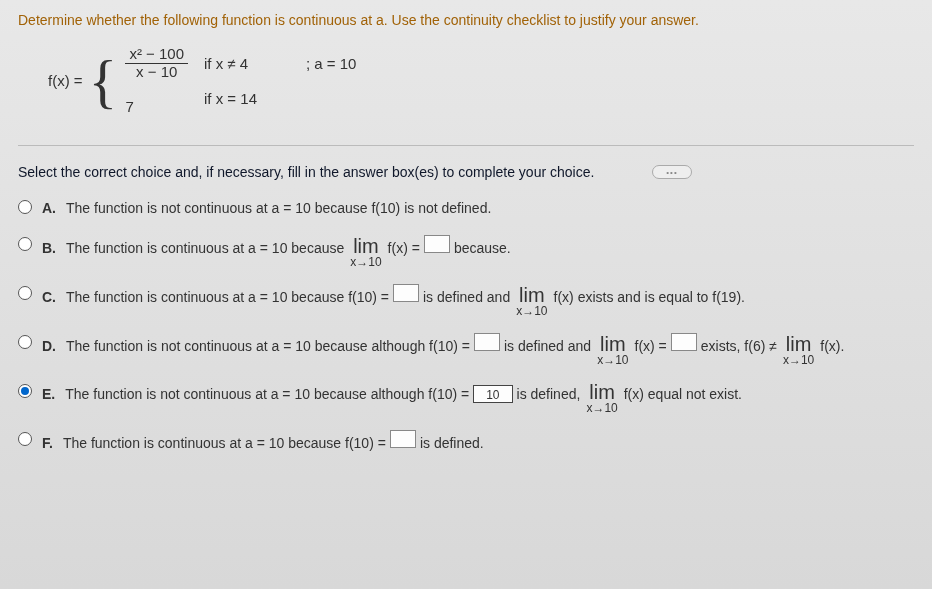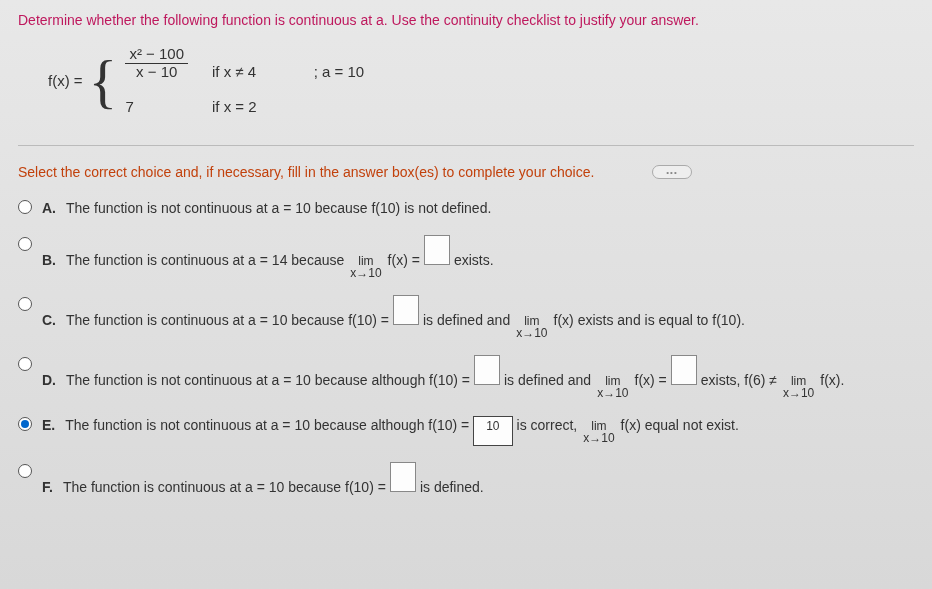--- a/index.html
+++ b/index.html
@@ -6,36 +6,36 @@
     body {
       font-family: Arial, Helvetica, sans-serif;
       font-size: 14px;
       color: #333;
       background: linear-gradient(to bottom, #e8e8e8 0%, #d8d8d8 100%);
       width: 932px;
       height: 589px;
       padding: 12px 18px;
       position: relative;
     }
-    .question-text { margin-bottom: 18px; color: #be185d; }
+    .question-text { margin-bottom: 18px; color: #a16207; }
     .function-def {
       display: flex;
       align-items: center;
       margin: 10px 0 30px 30px;
       font-size: 15px;
     }
     .fx-label { margin-right: 6px; }
     .brace {
       font-size: 60px;
       font-weight: 100;
       line-height: 60px;
       margin-right: 8px;
       font-family: serif;
     }
-    .piecewise { display: flex; align-items: flex-end; gap: 24px; }
+    .piecewise { display: flex; align-items: center; gap: 16px; }
     .pw-col { display: flex; flex-direction: column; gap: 18px; }
     .frac {
       display: inline-flex;
       flex-direction: column;
       align-items: center;
       vertical-align: middle;
       line-height: 1.1;
     }
     .frac .num { border-bottom: 1px solid #333; padding: 0 4px; }
     .frac .den { padding: 0 4px; }
@@ -55,21 +55,21 @@
       justify-content: center;
       font-size: 8px;
       color: #888;
       letter-spacing: 1px;
     }
     .hr {
       border: none;
       border-top: 1px solid #bbb;
       margin: 10px 0 18px 0;
     }
-    .instr { margin-bottom: 18px; color: #c2410c; }
+    .instr { margin-bottom: 18px; color: #0f172a; }
     .choices { display: flex; flex-direction: column; gap: 16px; }
     .choice {
       display: flex;
       align-items: flex-start;
       gap: 10px;
     }
     .radio {
       width: 14px;
       height: 14px;
       border: 1.5px solid #555;
@@ -97,26 +97,26 @@
     }
     .choice-letter { font-weight: bold; margin-right: 6px; }
     .lim {
       display: inline-flex;
       flex-direction: column;
       align-items: center;
       vertical-align: middle;
       line-height: 1;
       margin: 0 2px;
     }
-    .lim .top { font-size: 12px; }
+    .lim .top { font-size: 20px; }
     .lim .bot { font-size: 12px; }
     .answer-box {
       display: inline-block;
       min-width: 24px;
-      height: 30px;
+      height: 18px;
       border: 1px solid #888;
       background: #fdfdfd;
       vertical-align: middle;
       text-align: center;
       font-size: 12px;
       line-height: 18px;
       padding: 0 12px;
     }
     .answer-box.filled {
       border: 1.5px solid #444;
@@ -133,21 +133,21 @@
   <div class="piecewise">
     <div class="pw-col">
       <span class="frac">
         <span class="num">x² − 100</span>
         <span class="den">x − 10</span>
       </span>
       <span>7</span>
     </div>
     <div class="pw-col">
       <span class="pw-cond">if x ≠ 4</span>
-      <span class="pw-cond">if x = 2</span>
+      <span class="pw-cond">if x = 14</span>
     </div>
     <div class="pw-col">
       <span class="a-val">; a = 10</span>
       <span>&nbsp;</span>
     </div>
   </div>
 </div>
 
 <div class="divider-icon">•••</div>
 
@@ -162,43 +162,43 @@
     <div class="choice-body">
       <span class="choice-letter">A.</span>
       <span>The function is not continuous at a = 10 because f(10) is not defined.</span>
     </div>
   </div>
 
   <div class="choice">
     <div class="radio"></div>
     <div class="choice-body">
       <span class="choice-letter">B.</span>
-      <span>The function is continuous at a = 14 because</span>
+      <span>The function is continuous at a = 10 because</span>
       <span class="lim">
         <span class="top">lim</span>
         <span class="bot">x→10</span>
       </span>
       <span>f(x) =</span>
       <span class="answer-box"></span>
-      <span>exists.</span>
+      <span>because.</span>
     </div>
   </div>
 
   <div class="choice">
     <div class="radio"></div>
     <div class="choice-body">
       <span class="choice-letter">C.</span>
       <span>The function is continuous at a = 10 because f(10) =</span>
       <span class="answer-box"></span>
       <span>is defined and</span>
       <span class="lim">
         <span class="top">lim</span>
         <span class="bot">x→10</span>
       </span>
-      <span>f(x) exists and is equal to f(10).</span>
+      <span>f(x) exists and is equal to f(19).</span>
     </div>
   </div>
 
   <div class="choice">
     <div class="radio"></div>
     <div class="choice-body">
       <span class="choice-letter">D.</span>
       <span>The function is not continuous at a = 10 because although f(10) =</span>
       <span class="answer-box"></span>
       <span>is defined and</span>
@@ -216,21 +216,21 @@
       <span>f(x).</span>
     </div>
   </div>
 
   <div class="choice">
     <div class="radio selected"></div>
     <div class="choice-body">
       <span class="choice-letter">E.</span>
       <span>The function is not continuous at a = 10 because although f(10) =</span>
       <span class="answer-box filled">10</span>
-      <span>is correct,</span>
+      <span>is defined,</span>
       <span class="lim">
         <span class="top">lim</span>
         <span class="bot">x→10</span>
       </span>
       <span>f(x) equal not exist.</span>
     </div>
   </div>
 
   <div class="choice">
     <div class="radio"></div>

